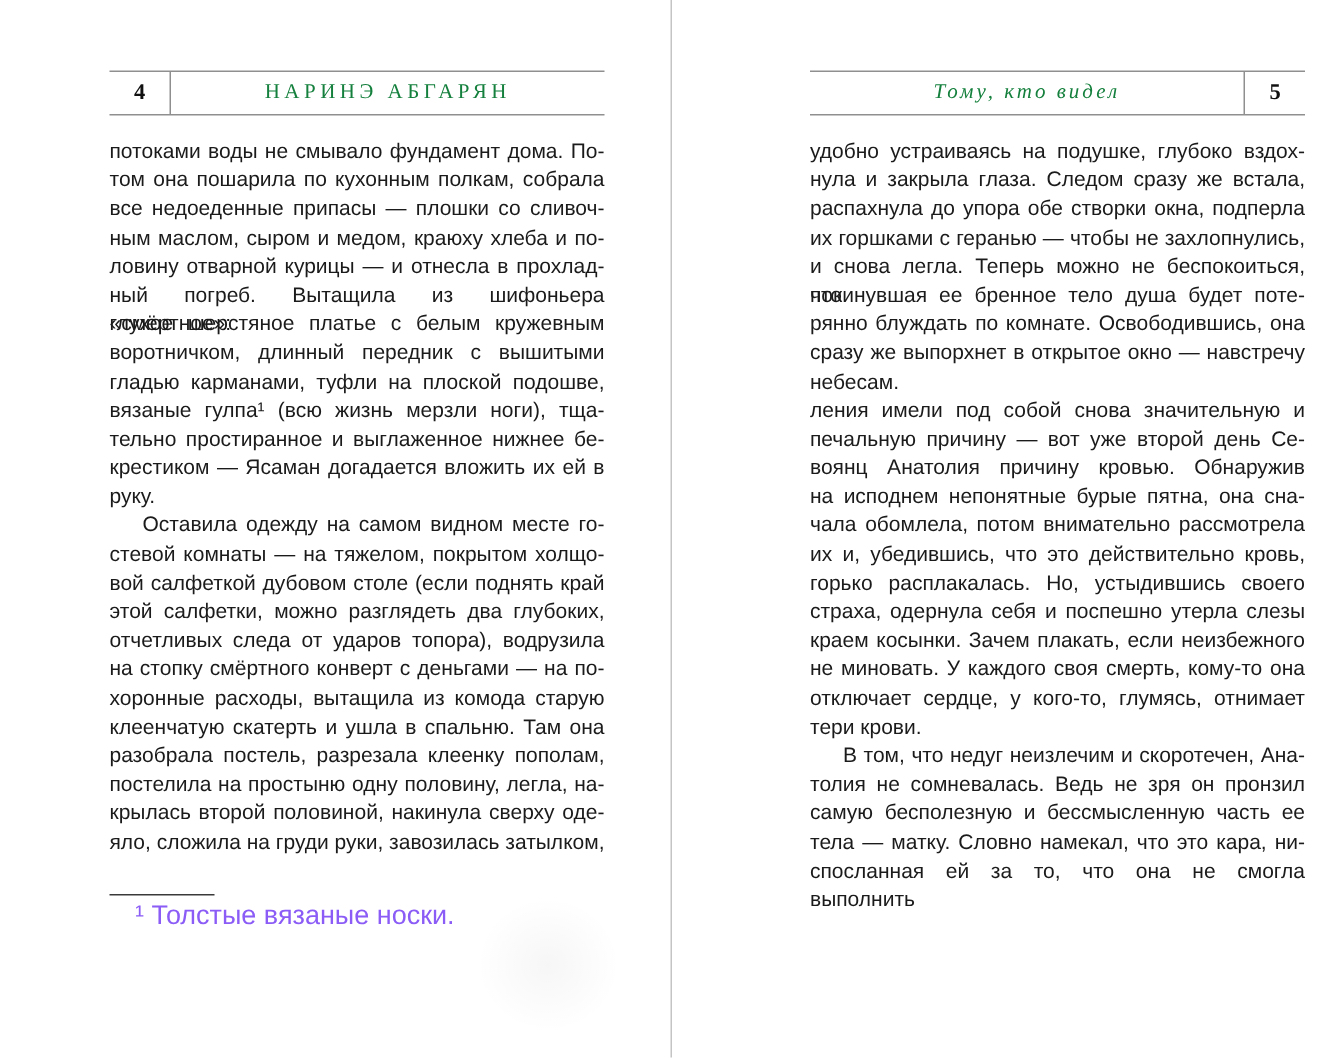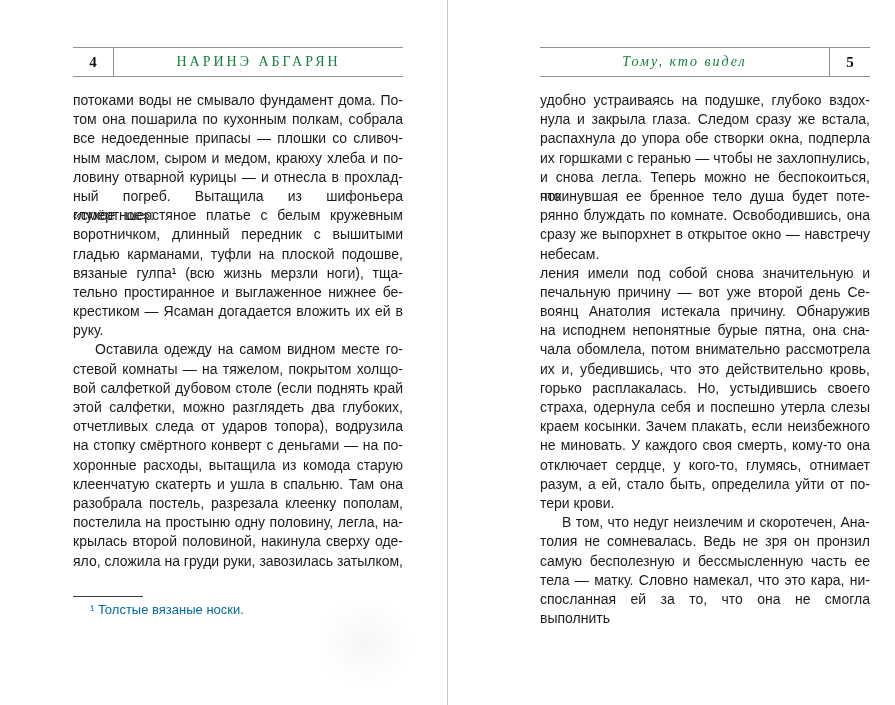--- a/index.html
+++ b/index.html
@@ -54,21 +54,21 @@
     text-align-last: justify;
     white-space: normal;
   }
   .line.indent { text-indent: 22px; }
   .line.para-end { text-align-last: left; -moz-text-align-last: left; }
 
   .footnote { position: absolute; top: 596px; left: 0; right: 0; }
   .footnote-rule { width: 70px; height: 0; border-top: 1px solid #3a3a3a; }
   .footnote-text {
     margin-top: 5px; padding-left: 17px;
-    font-size: 13px; line-height: 16px; color: #0369a1;
+    font-size: 18px; line-height: 16px; color: #8b5cf6;
   }
 
   .smudge {
     position: absolute; left: 245px; top: 598px;
     width: 95px; height: 90px;
     background: radial-gradient(closest-side, rgba(0,0,0,0.035), rgba(0,0,0,0));
     border-radius: 50%;
     pointer-events: none;
   }
 </style>
@@ -134,30 +134,29 @@
         <div class="line">нула и закрыла глаза. Следом сразу же встала,</div>
         <div class="line">распахнула до упора обе створки окна, подперла</div>
         <div class="line">их горшками с геранью — чтобы не захлопнулись,</div>
         <div class="line">и снова легла. Теперь можно не беспокоиться, что</div>
         <div class="line">покинувшая ее бренное тело душа будет поте-</div>
         <div class="line">рянно блуждать по комнате. Освободившись, она</div>
         <div class="line">сразу же выпорхнет в открытое окно — навстречу</div>
         <div class="line para-end">небесам.</div>
         <div class="line">ления имели под собой снова значительную и</div>
         <div class="line">печальную причину — вот уже второй день Се-</div>
-        <div class="line">воянц Анатолия истекала причину. Обнаружив</div>
+        <div class="line">воянц Анатолия причину кровью. Обнаружив</div>
         <div class="line">на исподнем непонятные бурые пятна, она сна-</div>
         <div class="line">чала обомлела, потом внимательно рассмотрела</div>
         <div class="line">их и, убедившись, что это действительно кровь,</div>
         <div class="line">горько расплакалась. Но, устыдившись своего</div>
         <div class="line">страха, одернула себя и поспешно утерла слезы</div>
         <div class="line">краем косынки. Зачем плакать, если неизбежного</div>
         <div class="line">не миновать. У каждого своя смерть, кому-то она</div>
         <div class="line">отключает сердце, у кого-то, глумясь, отнимает</div>
-        <div class="line">разум, а ей, стало быть, определила уйти от по-</div>
         <div class="line para-end">тери крови.</div>
         <div class="line indent">В том, что недуг неизлечим и скоротечен, Ана-</div>
         <div class="line">толия не сомневалась. Ведь не зря он пронзил</div>
         <div class="line">самую бесполезную и бессмысленную часть ее</div>
         <div class="line">тела — матку. Словно намекал, что это кара, ни-</div>
         <div class="line">спосланная ей за то, что она не смогла выполнить</div>
       </div>
   </section>
 
 </div>

